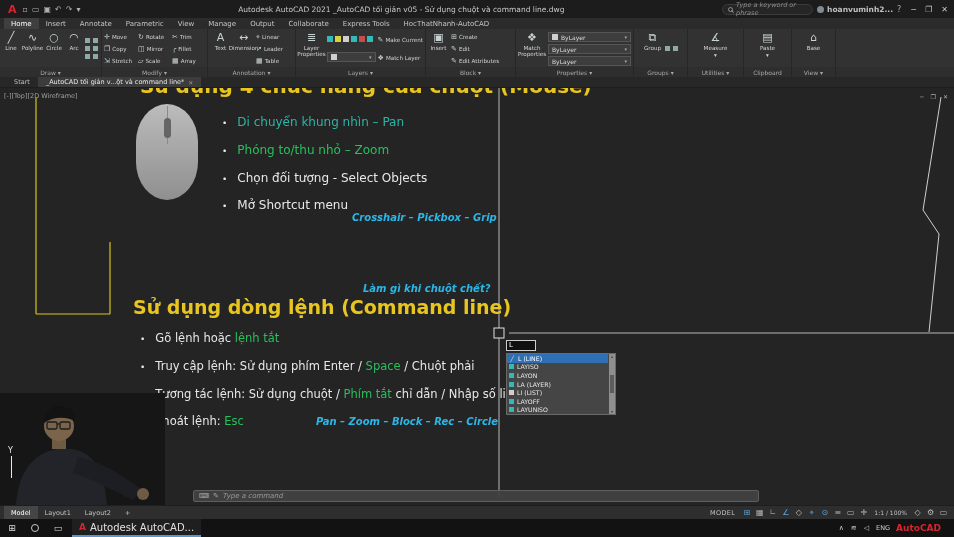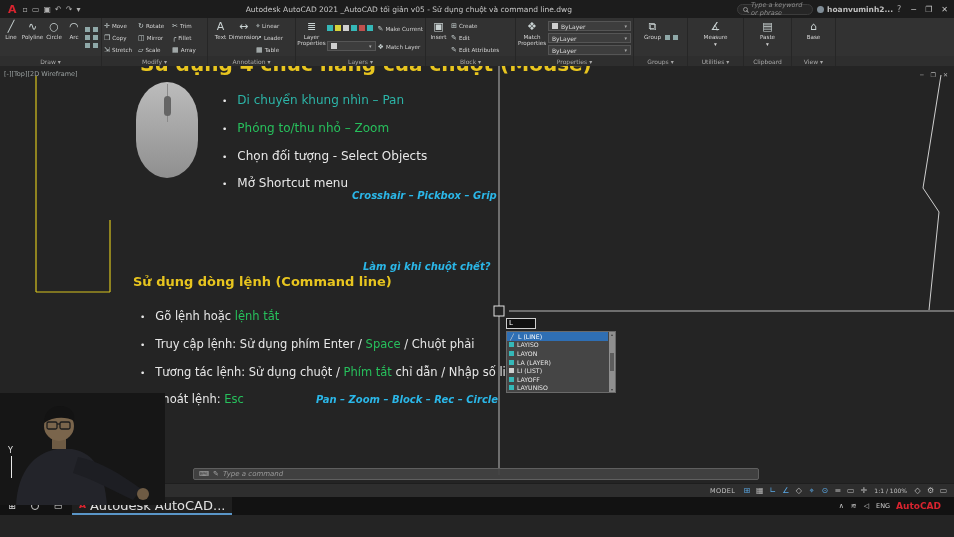--- a/index.html
+++ b/index.html
@@ -7,21 +7,21 @@
     font-family:"DejaVu Sans","Liberation Sans",sans-serif; }
   .screen { position:relative; width:954px; height:537px; background:#242424; }
 
   
   .titlebar { height:18px; background:#1c1c1c; display:flex; align-items:center;
     gap:4px; padding:0 6px; color:#b8b8b8; font-size:7.5px; }
   .applogo { color:#d8242f; font-weight:bold; font-size:11px; line-height:11px; padding:0 2px; }
   .qat { display:flex; gap:4px; font-size:8px; color:#b0b0b0; }
   .qat span { cursor:default; }
   .ttl { flex:1; text-align:center; color:#c9c9c9; white-space:nowrap; overflow:hidden; }
-  .tsearch { width:76px; height:11px; background:#262626; border:1px solid #3c3c3c;
+  .tsearch { width:91px; height:11px; background:#262626; border:1px solid #3c3c3c;
     border-radius:6px; display:flex; align-items:center; gap:3px; padding:0 5px;
     color:#8e8e8e; font-style:italic; font-size:6.5px; }
   .mag { width:5px; height:5px; border:1px solid #8e8e8e; border-radius:50%; position:relative; flex:none; }
   .mag::after { content:""; position:absolute; width:3px; height:1px; background:#8e8e8e;
     right:-2px; bottom:-1px; transform:rotate(45deg); }
   .tuser { display:flex; align-items:center; gap:3px; color:#c0c0c0;font-weight:bold; }
   .avatar { width:7px; height:7px; border-radius:50%; background:#7f8c96; }
   .thelp { color:#a8a8a8; font-size:8px; }
   .winctl { display:flex; gap:9px; font-size:8px; color:#c4c4c4; padding-left:6px; }
 
@@ -68,21 +68,21 @@
   .vctl { position:absolute; right:6px; top:5px; display:flex; gap:7px; font-size:6px; color:#b0b0b0; z-index:4; }
 
   .mouse { position:absolute; left:136px; top:16px; width:62px; height:96px; z-index:2;
     background:linear-gradient(180deg,#bcbcbc,#8f8f8f); border-radius:31px / 38px; }
   .mouse::before { content:""; position:absolute; left:50%; top:2px; width:1px; height:38px; background:#8a8a8a; }
   .mouse::after { content:""; position:absolute; left:50%; top:14px; width:7px; height:20px;
     margin-left:-3.5px; background:#656565; border-radius:4px; }
 
   .slide-h1 { position:absolute; left:140px; top:-14px; font-size:20px; font-weight:bold;
     color:#e8c51f; z-index:3; white-space:nowrap; }
-  .slide-h2 { position:absolute; left:133px; top:208px; font-size:13px; font-weight:bold;
+  .slide-h2 { position:absolute; left:133px; top:208px; font-size:19px; font-weight:bold;
     color:#e8c51f; z-index:3; white-space:nowrap; }
   .brow { position:absolute; display:flex; gap:10px; align-items:baseline; z-index:3; white-space:nowrap; }
   .brow .bdot { color:#e8e8e8; font-size:9px; }
   .f1 { font-size:12px; } .f2 { font-size:11.5px; }
   .w { color:#e8e8e8; } .g { color:#27c05c; } .t { color:#2cb5a8; }
   .note { position:absolute; font-size:10px; font-style:italic; font-weight:600;
     color:#2bb7e8; z-index:3; white-space:nowrap; }
 
   .pop-input { position:absolute; left:506px; top:252px; width:30px; height:11px; z-index:6;
     background:#101010; border:1px solid #cfcfcf; color:#fff; font-size:7px;
@@ -116,21 +116,21 @@
   .szoom { display:flex; align-items:center; padding:0 4px; font-size:6px; }
 
   
   .taskbar { height:18px; background:#121212; display:flex; align-items:stretch; color:#ddd; }
   .tbbtn { width:24px; display:flex; align-items:center; justify-content:center; font-size:9px; }
   .tbsearch { width:22px; display:flex; align-items:center; justify-content:center; }
   .ring { width:8px; height:8px; border:1px solid #c8c8c8; border-radius:50%; }
   .tbapp { display:flex; align-items:center; gap:4px; padding:0 7px; background:#1f1f1f;
     border-bottom:2px solid #5a96c8; margin-left:2px; }
   .tbapp .al { color:#d8242f; font-weight:bold; font-size:9px; }
-  .tbapp .an { font-size:13px; color:#e0e0e0; white-space:nowrap; }
+  .tbapp .an { font-size:10px; color:#e0e0e0; white-space:nowrap; }
   .tbspace { flex:1; }
   .tray { display:flex; align-items:center; gap:7px; padding:0 6px; font-size:7px; color:#cfcfcf; }
   .lang { font-size:6.5px; }
   .brand { color:#d8242f; font-weight:bold; font-size:9px; padding-right:13px; display:flex; align-items:center; }
 
   
   .webcam { position:absolute; left:0; top:393px; width:165px; height:112px; z-index:40;
     background:#141414; overflow:hidden; }
   .ucs { position:absolute; left:8px; top:446px; z-index:45; color:#e8e8e8; font-size:8px; }
   .ucs .axis { display:block; width:1px; height:22px; background:#e8e8e8; margin:1px 0 0 3px; }
@@ -160,20 +160,32 @@
       <span>hoanvuminh2...</span>
     </span>
     <span class="thelp">?</span>
     <span class="winctl">
       <span>─</span>
       <span>❐</span>
       <span>✕</span>
     </span>
   </header>
 
+  <nav class="rtabs">
+    <span class="rtab active">Home</span>
+    <span class="rtab">Insert</span>
+    <span class="rtab">Annotate</span>
+    <span class="rtab">Parametric</span>
+    <span class="rtab">View</span>
+    <span class="rtab">Manage</span>
+    <span class="rtab">Output</span>
+    <span class="rtab">Collaborate</span>
+    <span class="rtab">Express Tools</span>
+    <span class="rtab">HocThatNhanh-AutoCAD</span>
+  </nav>
 
   <section class="ribbon">
 
     <div class="panel" style="width:102px">
       <div class="pc">
         <div class="bigbtn">
           <span class="bicon">╱</span>
           <span class="blabel">Line</span>
         </div>
         <div class="bigbtn">
@@ -429,20 +441,27 @@
         <span>▾</span>
       </div>
     </div>
 
     <div class="panel" style="flex:1;border-right:none">
         <div class="pc"></div>
         <div class="plabel"></div>
       </div>
   </section>
 
+  <div class="doctabs">
+    <span class="dtab">Start</span>
+    <span class="dtab active">
+      <span>_AutoCAD tối giản v...ột và command line*</span>
+      <span class="dclose">✕</span>
+    </span>
+  </div>
 
   <main class="canvas">
 
     <svg class="lines" width="954" height="417" viewBox="0 0 954 417">
       <line x1="36" y1="10" x2="36" y2="226" stroke="#d8c41e" stroke-width="1.2"></line>
       <line x1="36" y1="226" x2="110" y2="226" stroke="#d8c41e" stroke-width="1.2"></line>
       <line x1="110" y1="154" x2="110" y2="226" stroke="#d8c41e" stroke-width="1.2"></line>
       <polyline points="941,9 923,122 939,146 929,244" fill="none" stroke="#cfcfcf" stroke-width="1"></polyline>
       <line x1="499" y1="0" x2="499" y2="240" stroke="#e0e0e0" stroke-width="0.8"></line>
       <line x1="499" y1="250" x2="499" y2="409" stroke="#e0e0e0" stroke-width="0.8"></line>

